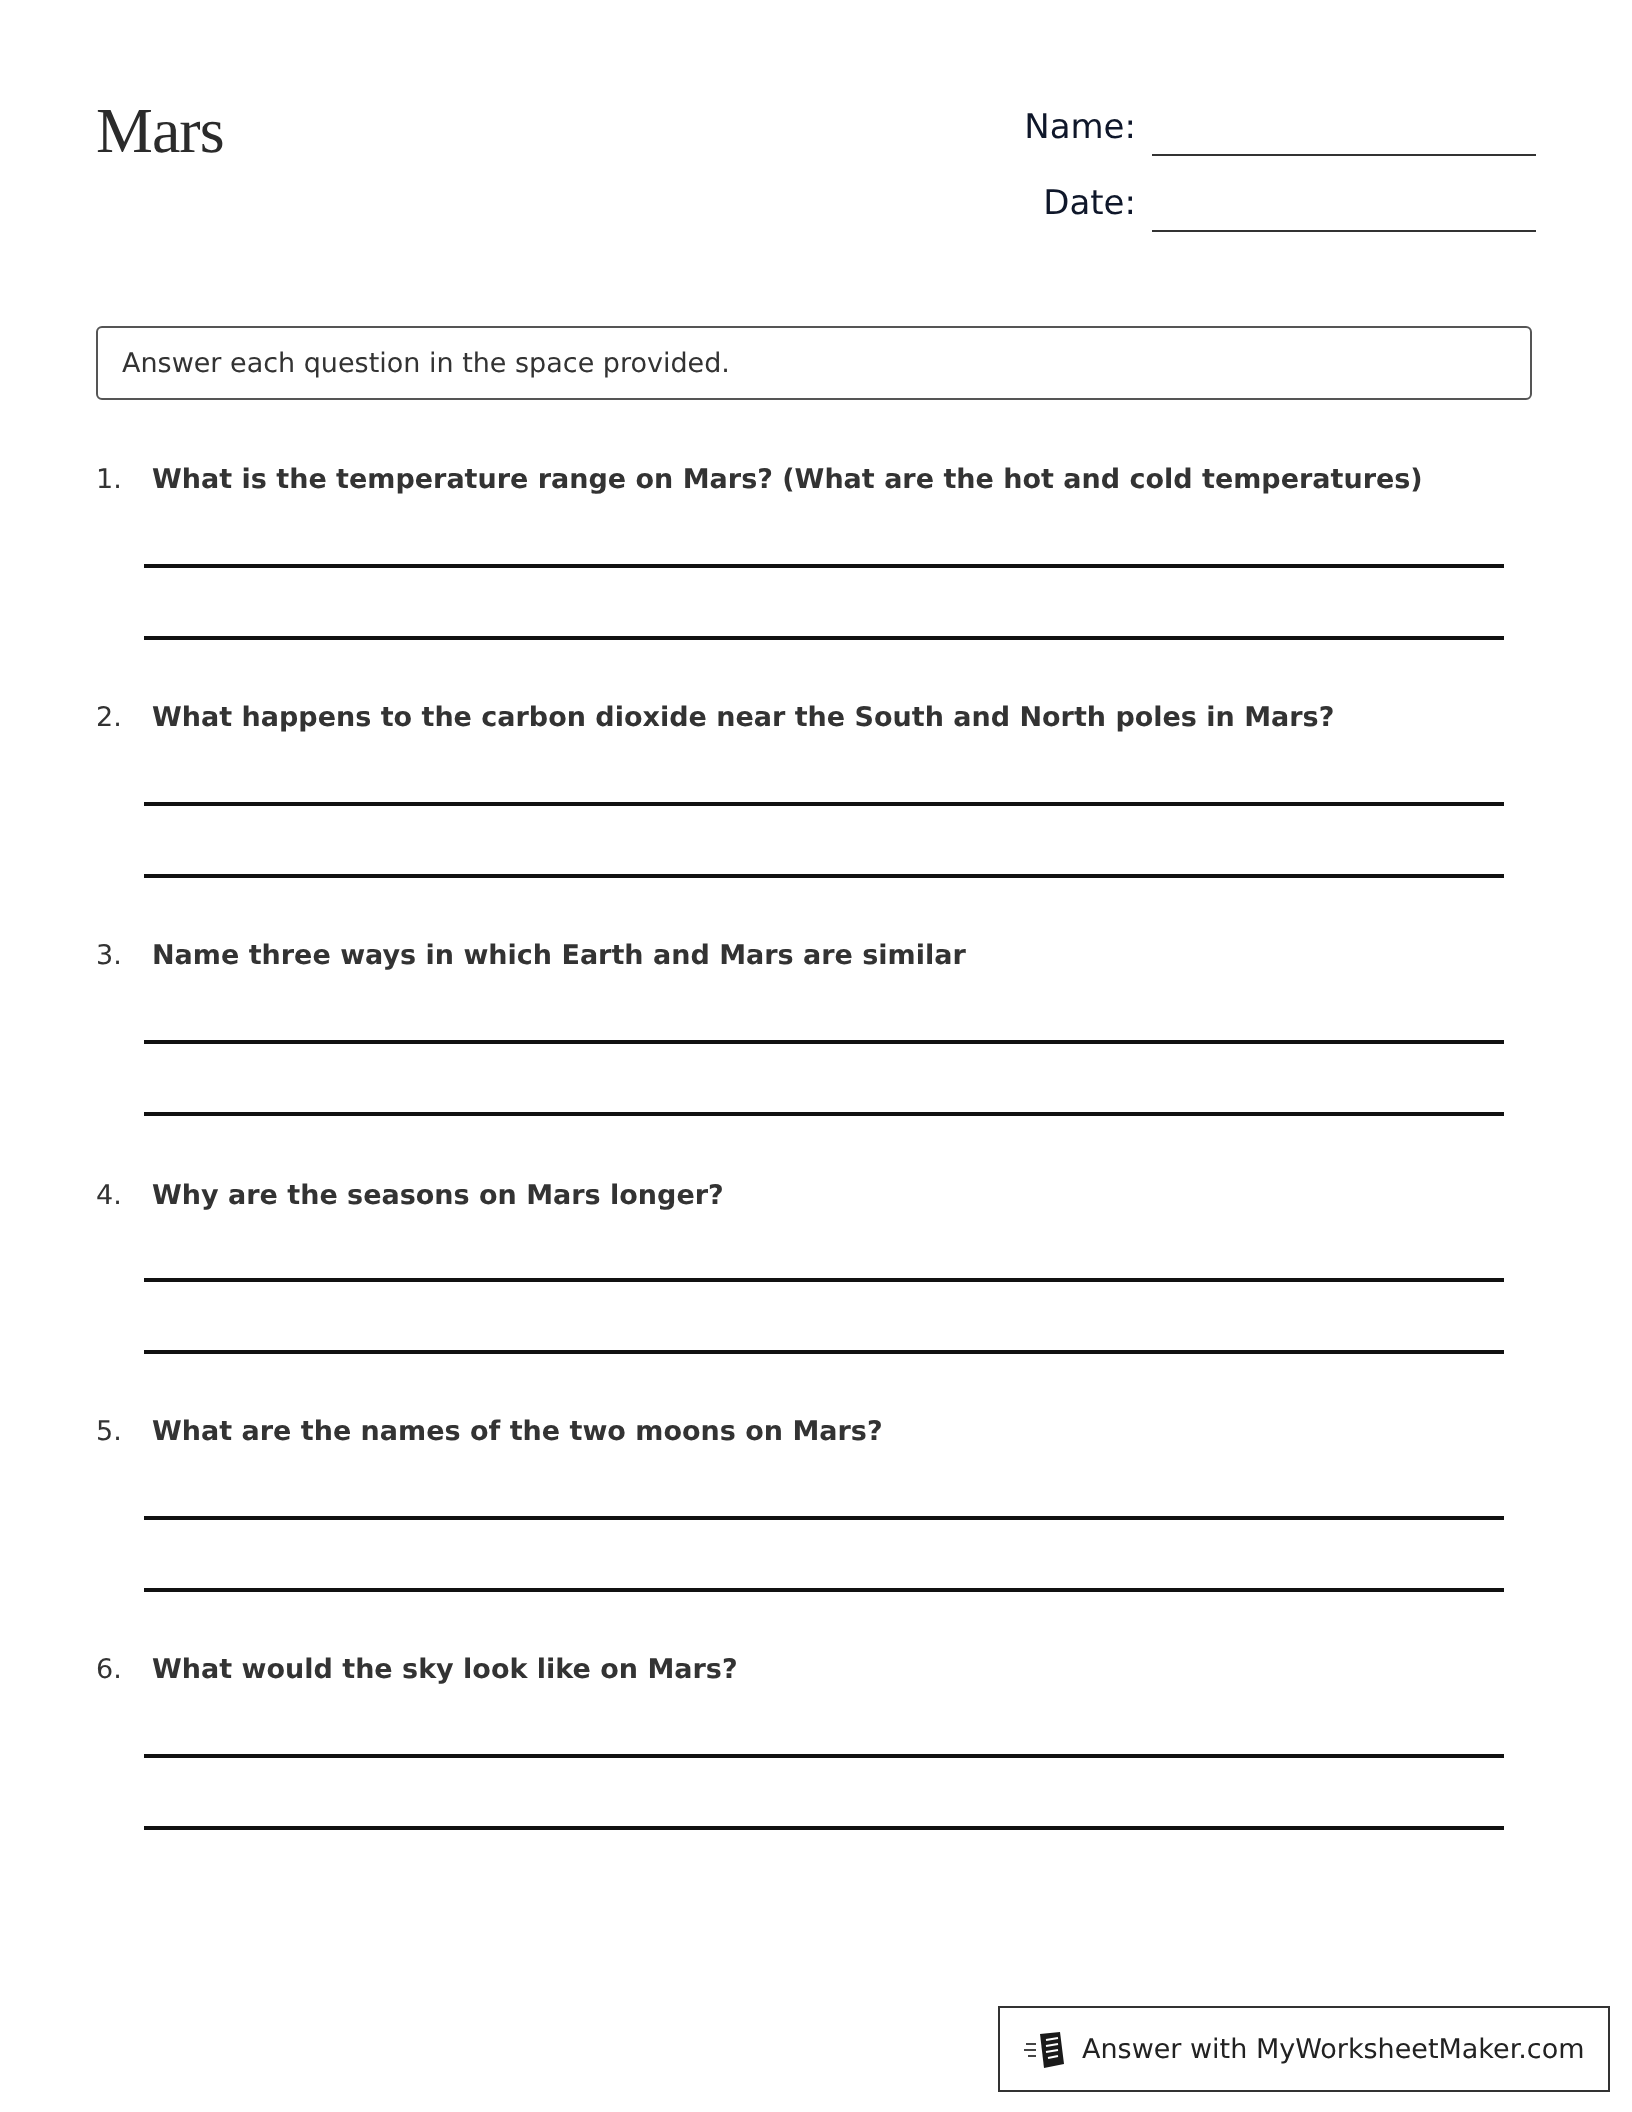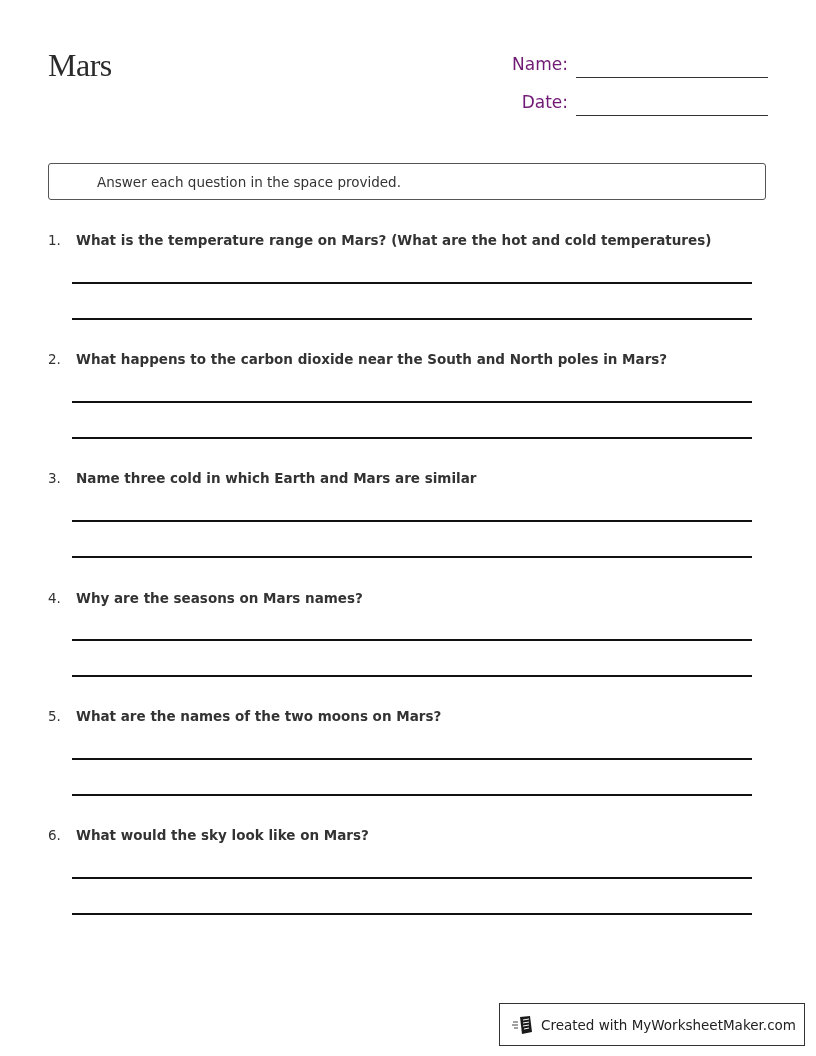--- a/index.html
+++ b/index.html
@@ -8,32 +8,32 @@
       font-family: "DejaVu Sans", sans-serif; color: #333333;
     }
     .title {
       position: absolute; left: 48px; top: 47px;
       font-size: 32px; color: #2b2b2b; letter-spacing: -0.5px;
       font-family: Liberation Serif, serif; font-weight: normal;
     }
     .field-row { position: absolute; left: 470px; width: 298px; height: 30px; }
     .field-row .label {
       position: absolute; right: 200px; bottom: 4px;
-      font-size: 17px; color: #701a75; white-space: nowrap;
+      font-size: 17px; color: #0f172a; white-space: nowrap;
     }
     .field-row .line {
       position: absolute; left: 106px; right: 0; bottom: 0;
       border-bottom: 1.5px solid #333;
     }
     .instructions {
       position: absolute; left: 48px; top: 163px; width: 718px; height: 37px;
       border: 1.5px solid #555; border-radius: 3px; box-sizing: border-box;
     }
     .instructions span {
-      position: absolute; left: 12px; top: 10px; font-size: 13.5px; color: #333; margin-left: 36px;
+      position: absolute; left: 12px; top: 10px; font-size: 13.5px; color: #333;
     }
     .question { position: absolute; left: 48px; width: 718px; }
     .question .num {
       position: absolute; left: 0; top: 0; font-size: 13.5px; color: #333;
     }
     .question .text {
       position: absolute; left: 28px; top: 0; font-size: 13.5px; color: #333; white-space: nowrap; font-weight: bold;
     }
     .question .ans {
       position: absolute; left: 24px; width: 680px; border-bottom: 2px solid #111;
@@ -76,28 +76,28 @@
 
 <div class="question" style="top:351px;">
   <span class="num">2.</span>
   <span class="text">What happens to the carbon dioxide near the South and North poles in Mars?</span>
   <div class="ans" style="top:50px;"></div>
   <div class="ans" style="top:86px;"></div>
 </div>
 
 <div class="question" style="top:470px;">
   <span class="num">3.</span>
-  <span class="text">Name three cold in which Earth and Mars are similar</span>
+  <span class="text">Name three ways in which Earth and Mars are similar</span>
   <div class="ans" style="top:50px;"></div>
   <div class="ans" style="top:86px;"></div>
 </div>
 
 <div class="question" style="top:590px;">
   <span class="num">4.</span>
-  <span class="text">Why are the seasons on Mars names?</span>
+  <span class="text">Why are the seasons on Mars longer?</span>
   <div class="ans" style="top:49px;"></div>
   <div class="ans" style="top:85px;"></div>
 </div>
 
 <div class="question" style="top:708px;">
   <span class="num">5.</span>
   <span class="text">What are the names of the two moons on Mars?</span>
   <div class="ans" style="top:50px;"></div>
   <div class="ans" style="top:86px;"></div>
 </div>
@@ -112,14 +112,14 @@
 <div class="footer">
   <span class="logo">
     <svg width="24" height="20" viewBox="0 0 24 20">
       <line x1="1" y1="7" x2="6" y2="7" stroke="#444" stroke-width="1"></line>
       <line x1="0" y1="10" x2="6" y2="10" stroke="#444" stroke-width="1"></line>
       <line x1="2" y1="13" x2="6" y2="13" stroke="#444" stroke-width="1"></line>
       <path d="M8 2 L18 1 L20 17 L10 19 Z" fill="#1a1a1a"></path>
       <path d="M11 5 L17 4 M11 8 L17 7 M11 11 L17 10 M12 14 L17 13" stroke="#ffffff" stroke-width="1"></path>
     </svg>
   </span>
-  <span class="ftext">Created with MyWorksheetMaker.com</span>
+  <span class="ftext">Answer with MyWorksheetMaker.com</span>
 </div>
 
 </body></html>

